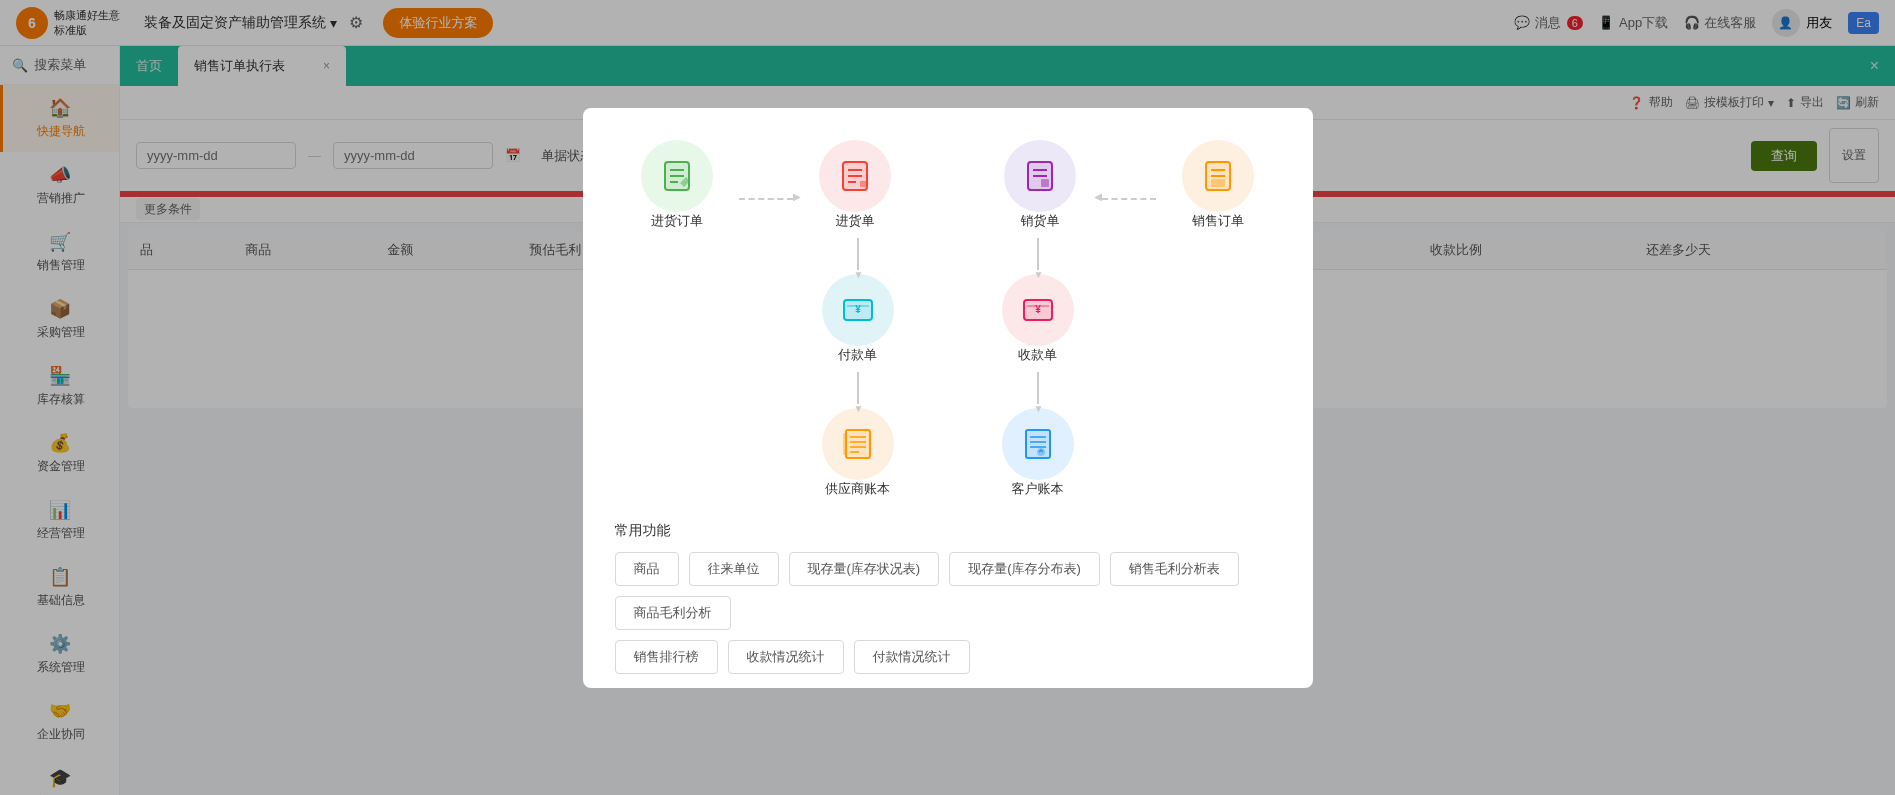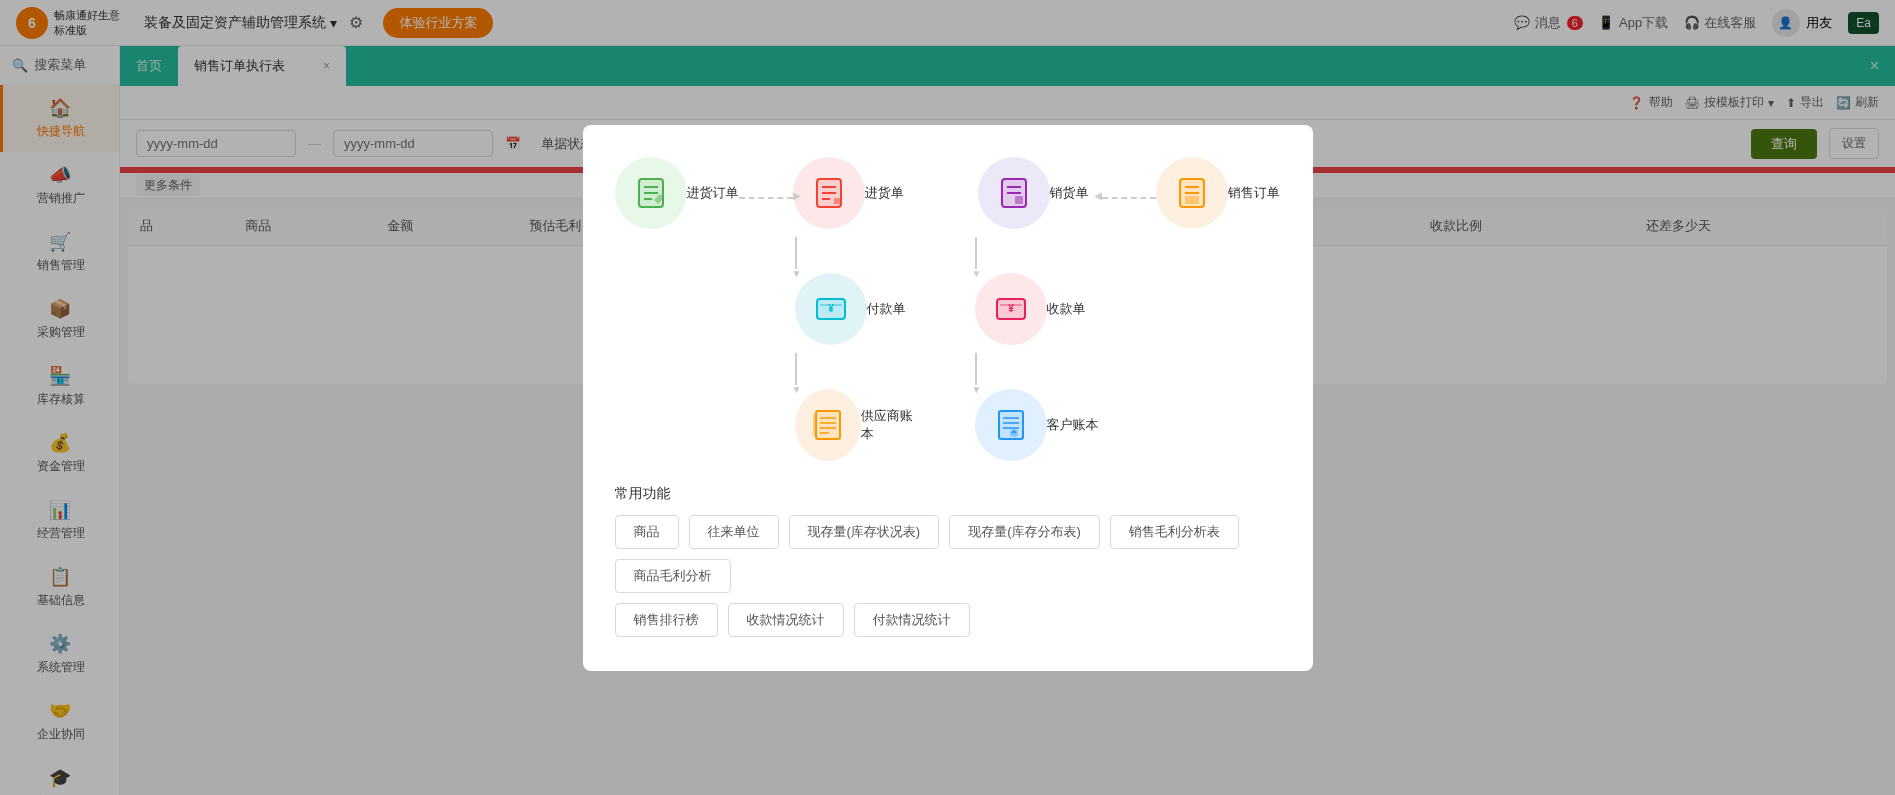--- a/index.html
+++ b/index.html
@@ -201,21 +201,21 @@
       border-radius: 4px;
       padding: 6px 20px;
       cursor: pointer;
       font-size: 13px;
     }
     .settings-small-btn {
       background: #fff;
       color: #666;
       border: 1px solid #d9d9d9;
       border-radius: 4px;
-      padding: 6px 12px;
+      padding: 18px 12px;
       cursor: pointer;
       font-size: 12px;
     }
 
     
     .filter-row {
       background: #fff;
       padding: 8px 16px;
       display: flex;
       align-items: center;
@@ -302,20 +302,21 @@
       justify-content: center;
       font-size: 28px;
       cursor: pointer;
     }
     .flow-label {
       font-size: 13px;
       color: #333;
     }
     .flow-col {
       display: flex;
+      flex-direction: column;
       align-items: center;
       width: 140px;
     }
     .flow-spacer { width: 60px; flex-shrink: 0; }
 
     
     .arrow-dashed {
       display: flex;
       align-items: center;
       width: 60px;
@@ -427,21 +428,21 @@
       <span>App下载</span>
     </div>
     <div class="header-icon-item">
       <span>🎧</span>
       <span>在线客服</span>
     </div>
     <div class="user-area">
       <div class="avatar">👤</div>
       <span>用友</span>
     </div>
-    <div style="background:#14532d;color:#fff;padding:4px 8px;border-radius:4px;font-size:12px;cursor:pointer;">Ea</div>
+    <div style="background:#3b82f6;color:#fff;padding:4px 8px;border-radius:4px;font-size:12px;cursor:pointer;">Ea</div>
   </div>
 </div>
 
 <div class="layout">
 
   <div class="sidebar">
     <div class="search-menu">
       <span>🔍</span>
       <span>搜索菜单</span>
     </div>

